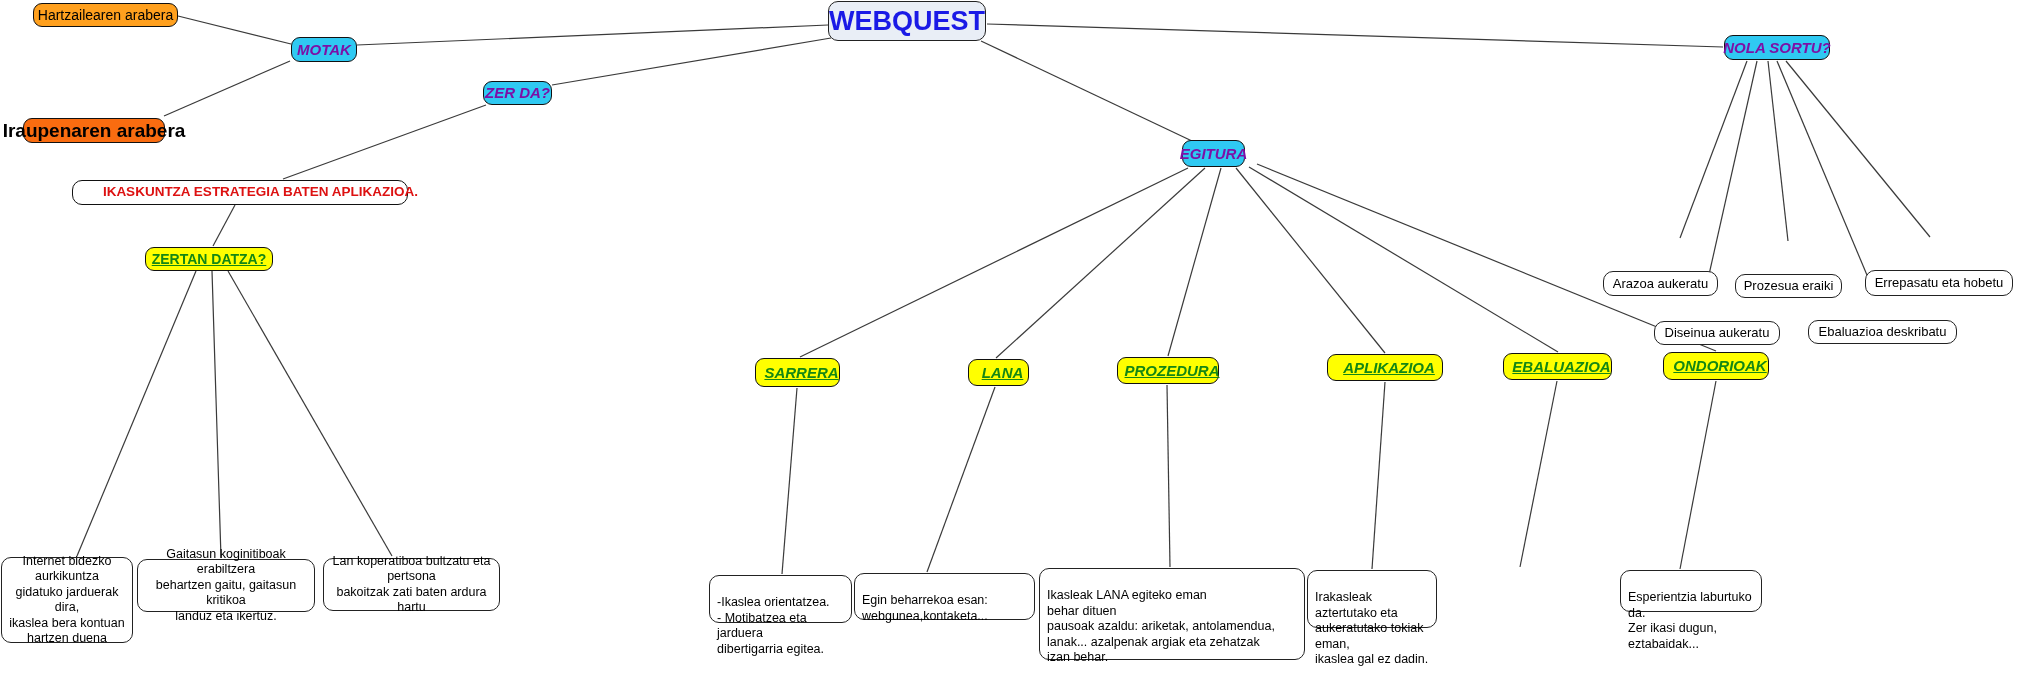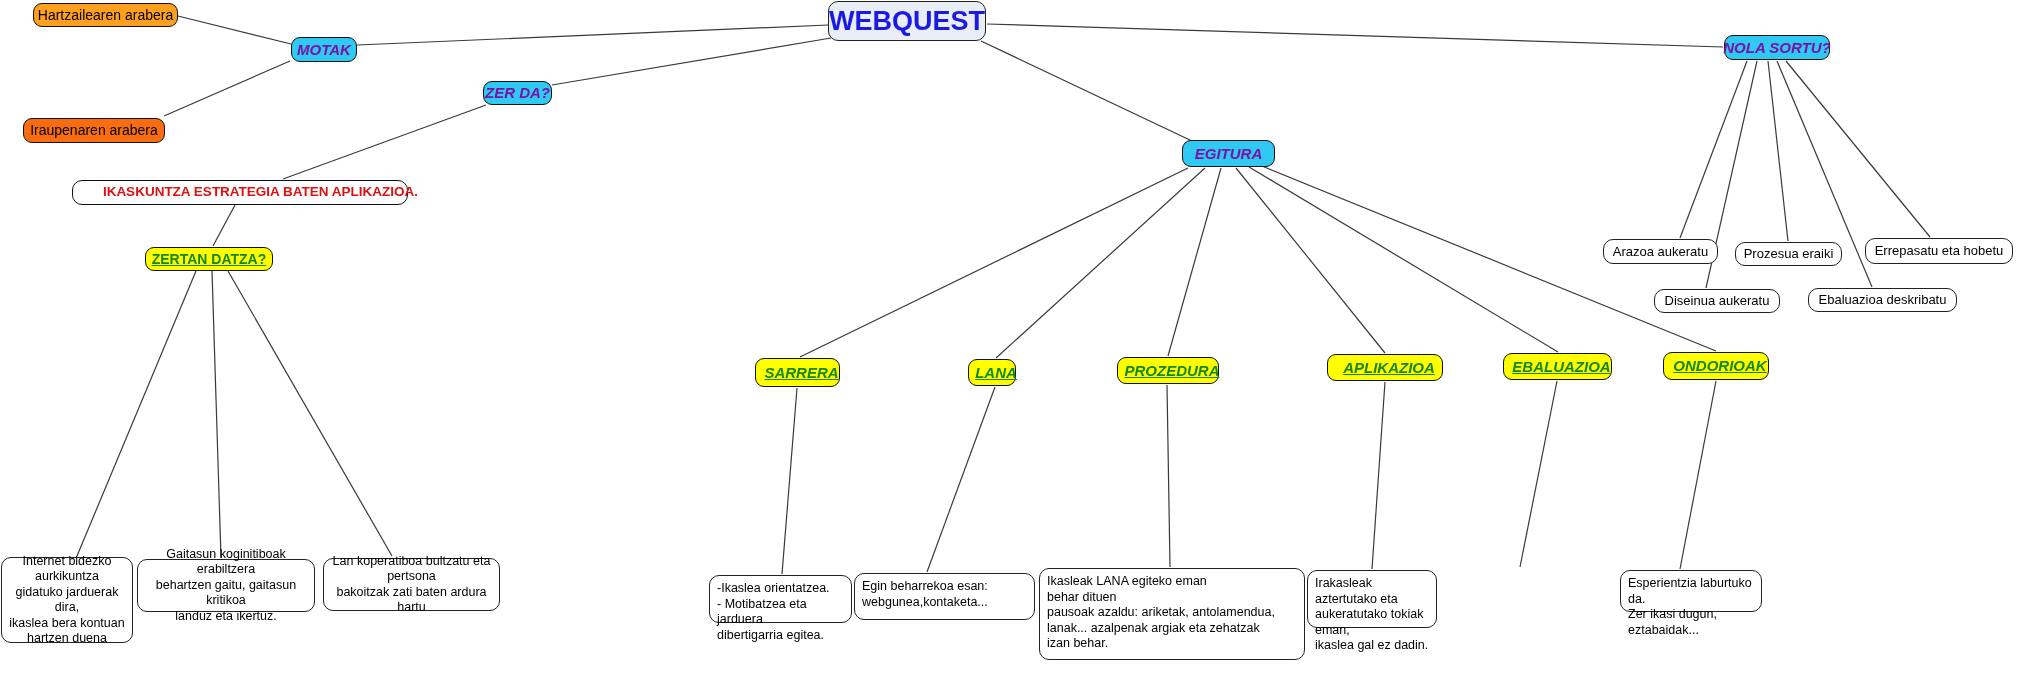--- a/index.html
+++ b/index.html
@@ -30,31 +30,31 @@
     color:var(--topic_text,#7D10A6);
     font-weight:bold;font-style:italic;font-size:15px;
   }
   .yellow{
     background:var(--subtopic_fill,#FFFF00);
     color:var(--subtopic_text,#148714);
     font-weight:bold;font-size:14px;text-decoration:underline;
   }
   .yellow.slant{font-style:italic;font-size:15px;padding-left:8px;}
   .orangeL{background:var(--orange_light,#FFA01E);font-size:14px;}
-  .orangeD{background:var(--orange_dark,#F96C10);font-size:14px;}
+  .orangeD{background:var(--orange_dark,#F96C10);font-size:19px;font-weight:bold;}
   .definition{
     color:var(--definition_text,#DD1111);
     font-weight:bold;font-size:13.5px;border-radius:10px;padding-left:41px;
   }
-  .whitebox{font-size:13px;border-width:1.2px;border-color:#222;border-radius:10px;}
+  .whitebox{font-size:13px;border-width:1.2px;border-color:#222;border-radius:10px;margin-top:32px;}
   .desc{
     position:absolute;z-index:2;box-sizing:border-box;
     background:#fff;border:1.2px solid #222;border-radius:10px;
     font-size:12.5px;line-height:15.5px;color:#000;
-    padding:5px 7px;white-space:pre-line;
+    padding:19px 7px;white-space:pre-line;
   }
   .desc.center{display:flex;align-items:center;justify-content:center;text-align:center;}
 </style>
 </head>
 <body>
 
 <div class="canvas">
 
   <svg class="wires" width="2017" height="674" viewBox="0 0 2017 674">
     <line x1="178" y1="16" x2="291" y2="44"></line>
@@ -84,42 +84,42 @@
     <line x1="1757" y1="61" x2="1706" y2="288"></line>
     <line x1="1768" y1="61" x2="1788" y2="241"></line>
     <line x1="1777" y1="61" x2="1872" y2="287"></line>
     <line x1="1786" y1="61" x2="1930" y2="237"></line>
   </svg>
 
   <div class="node title-box" style="left:828px;top:1px;width:158px;height:40px">WEBQUEST</div>
 
   <div class="node cyan" style="left:291px;top:37px;width:66px;height:25px">MOTAK</div>
   <div class="node cyan" style="left:483px;top:81px;width:69px;height:24px">ZER DA?</div>
-  <div class="node cyan" style="left:1182px;top:140px;width:93px;height:27px">EGITURA</div>
+  <div class="node cyan" style="left:1182px;top:140px;width:63px;height:27px">EGITURA</div>
   <div class="node cyan" style="left:1724px;top:35px;width:106px;height:25px">NOLA SORTU?</div>
 
   <div class="node orangeL" style="left:33px;top:3px;width:145px;height:24px">Hartzailearen arabera</div>
   <div class="node orangeD" style="left:23px;top:118px;width:142px;height:25px">Iraupenaren arabera</div>
 
   <div class="node definition" style="left:72px;top:180px;width:336px;height:25px">IKASKUNTZA ESTRATEGIA BATEN APLIKAZIOA.</div>
   <div class="node yellow" style="left:145px;top:247px;width:128px;height:24px">ZERTAN DATZA?</div>
   <div class="desc center" style="left:1px;top:557px;width:132px;height:86px">Internet bidezko
 aurkikuntza
 gidatuko jarduerak dira,
 ikaslea bera kontuan
 hartzen duena</div>
   <div class="desc center" style="left:137px;top:559px;width:178px;height:53px">Gaitasun koginitiboak erabiltzera
 behartzen gaitu, gaitasun kritikoa
 landuz eta ikertuz.</div>
   <div class="desc center" style="left:323px;top:558px;width:177px;height:53px">Lan koperatiboa bultzatu eta
 pertsona
 bakoitzak zati baten ardura hartu</div>
 
   <div class="node yellow slant" style="left:755px;top:358px;width:85px;height:29px">SARRERA</div>
-  <div class="node yellow slant" style="left:968px;top:359px;width:48px;height:27px">LANA</div>
+  <div class="node yellow slant" style="left:968px;top:359px;width:61px;height:27px">LANA</div>
   <div class="node yellow slant" style="left:1117px;top:357px;width:102px;height:27px">PROZEDURA</div>
   <div class="node yellow slant" style="left:1327px;top:354px;width:116px;height:27px">APLIKAZIOA</div>
   <div class="node yellow slant" style="left:1503px;top:353px;width:109px;height:27px">EBALUAZIOA</div>
   <div class="node yellow slant" style="left:1663px;top:352px;width:106px;height:28px">ONDORIOAK</div>
 
   <div class="desc" style="left:709px;top:575px;width:143px;height:48px">-Ikaslea orientatzea.
 - Motibatzea eta jarduera
 dibertigarria egitea.</div>
   <div class="desc" style="left:854px;top:573px;width:181px;height:47px">Egin beharrekoa esan:
 webgunea,kontaketa...</div>

